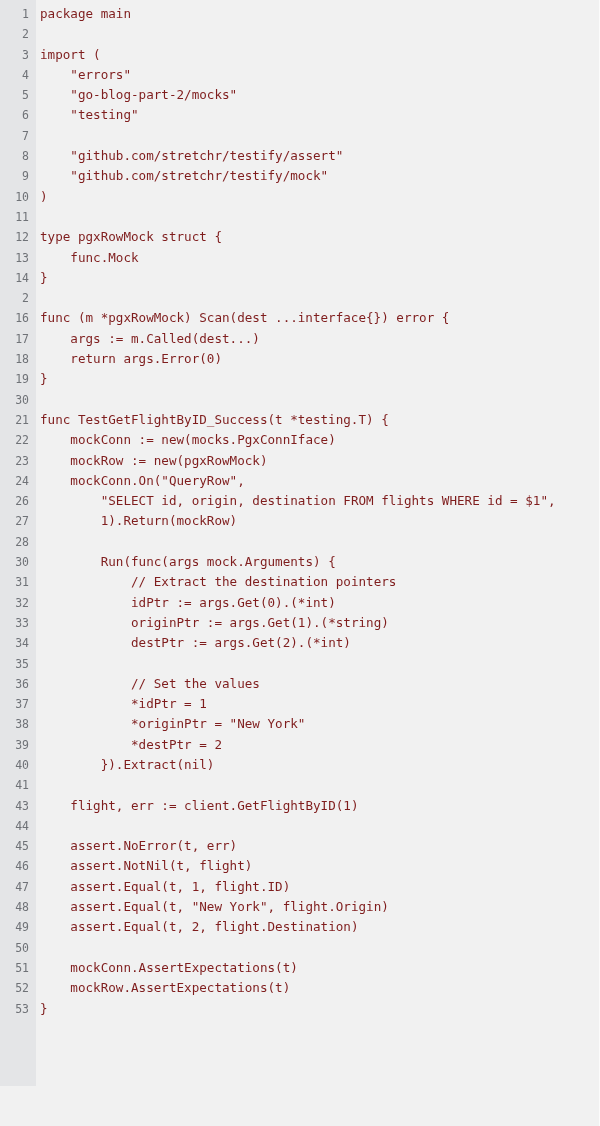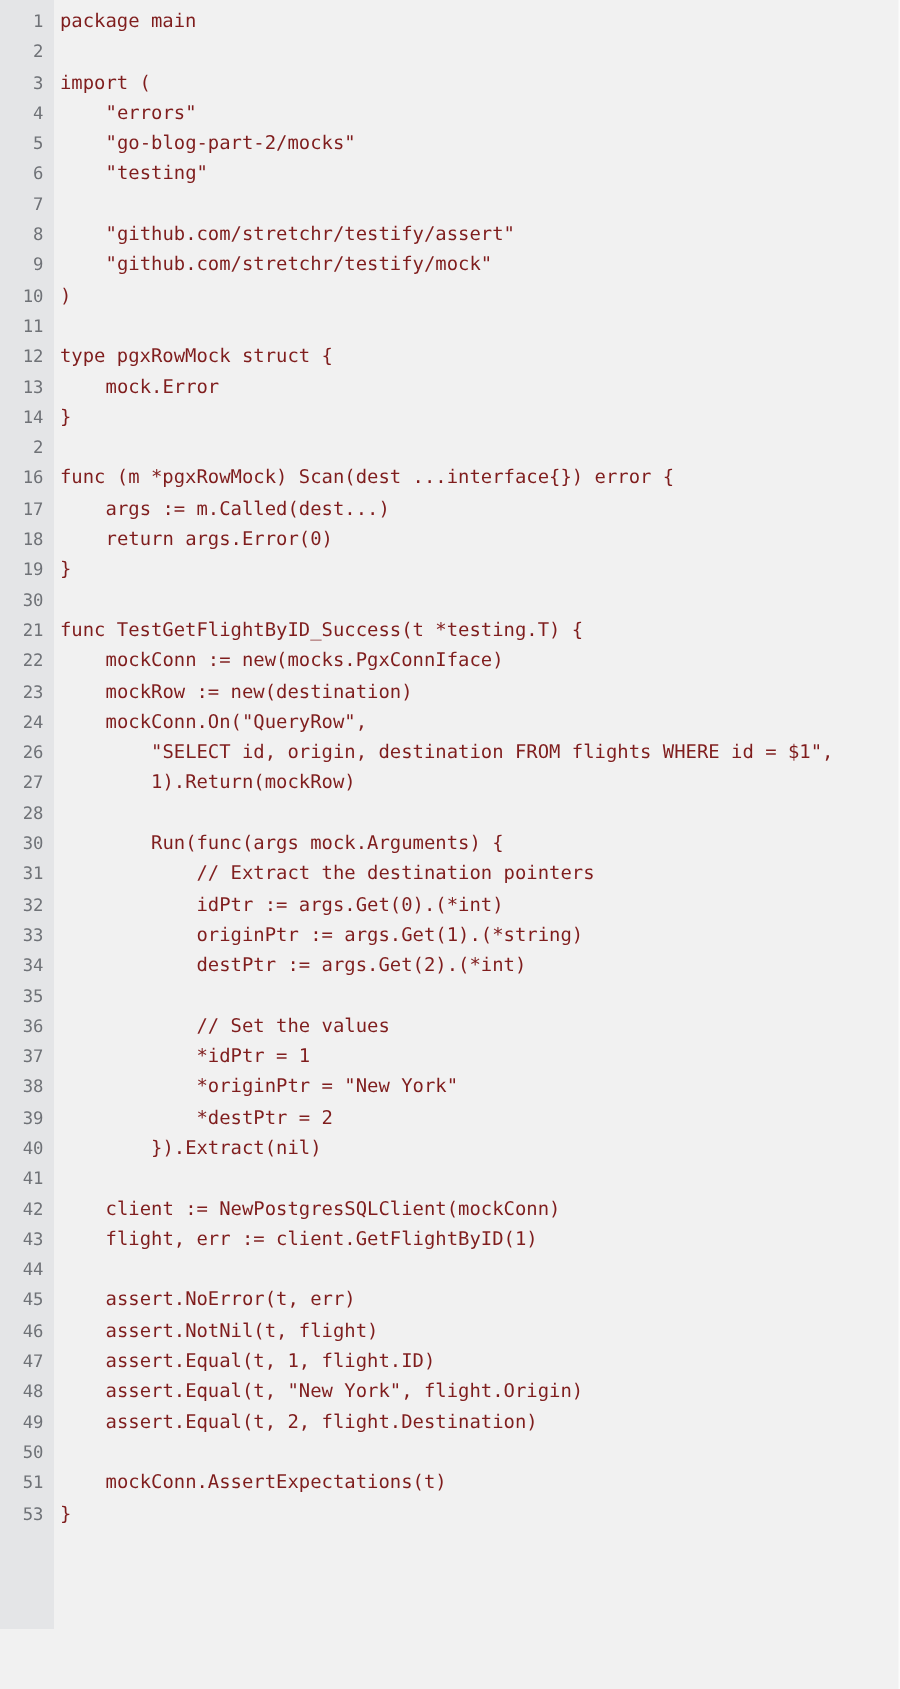--- a/index.html
+++ b/index.html
@@ -121,21 +121,21 @@
       <div class="code-line">
         <span class="line-number">11</span>
         <span class="line-code"></span>
       </div>
       <div class="code-line">
         <span class="line-number">12</span>
         <span class="line-code">type pgxRowMock struct {</span>
       </div>
       <div class="code-line">
         <span class="line-number">13</span>
-        <span class="line-code">    mock.Error</span>
+        <span class="line-code">    func.Mock</span>
       </div>
       <div class="code-line">
         <span class="line-number">14</span>
         <span class="line-code">}</span>
       </div>
       <div class="code-line">
         <span class="line-number">2</span>
         <span class="line-code"></span>
       </div>
       <div class="code-line">
@@ -161,21 +161,21 @@
       <div class="code-line">
         <span class="line-number">21</span>
         <span class="line-code">func TestGetFlightByID_Success(t *testing.T) {</span>
       </div>
       <div class="code-line">
         <span class="line-number">22</span>
         <span class="line-code">    mockConn := new(mocks.PgxConnIface)</span>
       </div>
       <div class="code-line">
         <span class="line-number">23</span>
-        <span class="line-code">    mockRow := new(destination)</span>
+        <span class="line-code">    mockRow := new(pgxRowMock)</span>
       </div>
       <div class="code-line">
         <span class="line-number">24</span>
         <span class="line-code">    mockConn.On("QueryRow",</span>
       </div>
       <div class="code-line">
         <span class="line-number">26</span>
         <span class="line-code">        "SELECT id, origin, destination FROM flights WHERE id = $1",</span>
       </div>
       <div class="code-line">
@@ -228,24 +228,20 @@
       </div>
       <div class="code-line">
         <span class="line-number">40</span>
         <span class="line-code">        }).Extract(nil)</span>
       </div>
       <div class="code-line">
         <span class="line-number">41</span>
         <span class="line-code"></span>
       </div>
       <div class="code-line">
-        <span class="line-number">42</span>
-        <span class="line-code">    client := NewPostgresSQLClient(mockConn)</span>
-      </div>
-      <div class="code-line">
         <span class="line-number">43</span>
         <span class="line-code">    flight, err := client.GetFlightByID(1)</span>
       </div>
       <div class="code-line">
         <span class="line-number">44</span>
         <span class="line-code"></span>
       </div>
       <div class="code-line">
         <span class="line-number">45</span>
         <span class="line-code">    assert.NoError(t, err)</span>
@@ -268,17 +264,21 @@
       </div>
       <div class="code-line">
         <span class="line-number">50</span>
         <span class="line-code"></span>
       </div>
       <div class="code-line">
         <span class="line-number">51</span>
         <span class="line-code">    mockConn.AssertExpectations(t)</span>
       </div>
       <div class="code-line">
+        <span class="line-number">52</span>
+        <span class="line-code">    mockRow.AssertExpectations(t)</span>
+      </div>
+      <div class="code-line">
         <span class="line-number">53</span>
         <span class="line-code">}</span>
       </div>
     </div>
 </div>
 
 </body></html>

